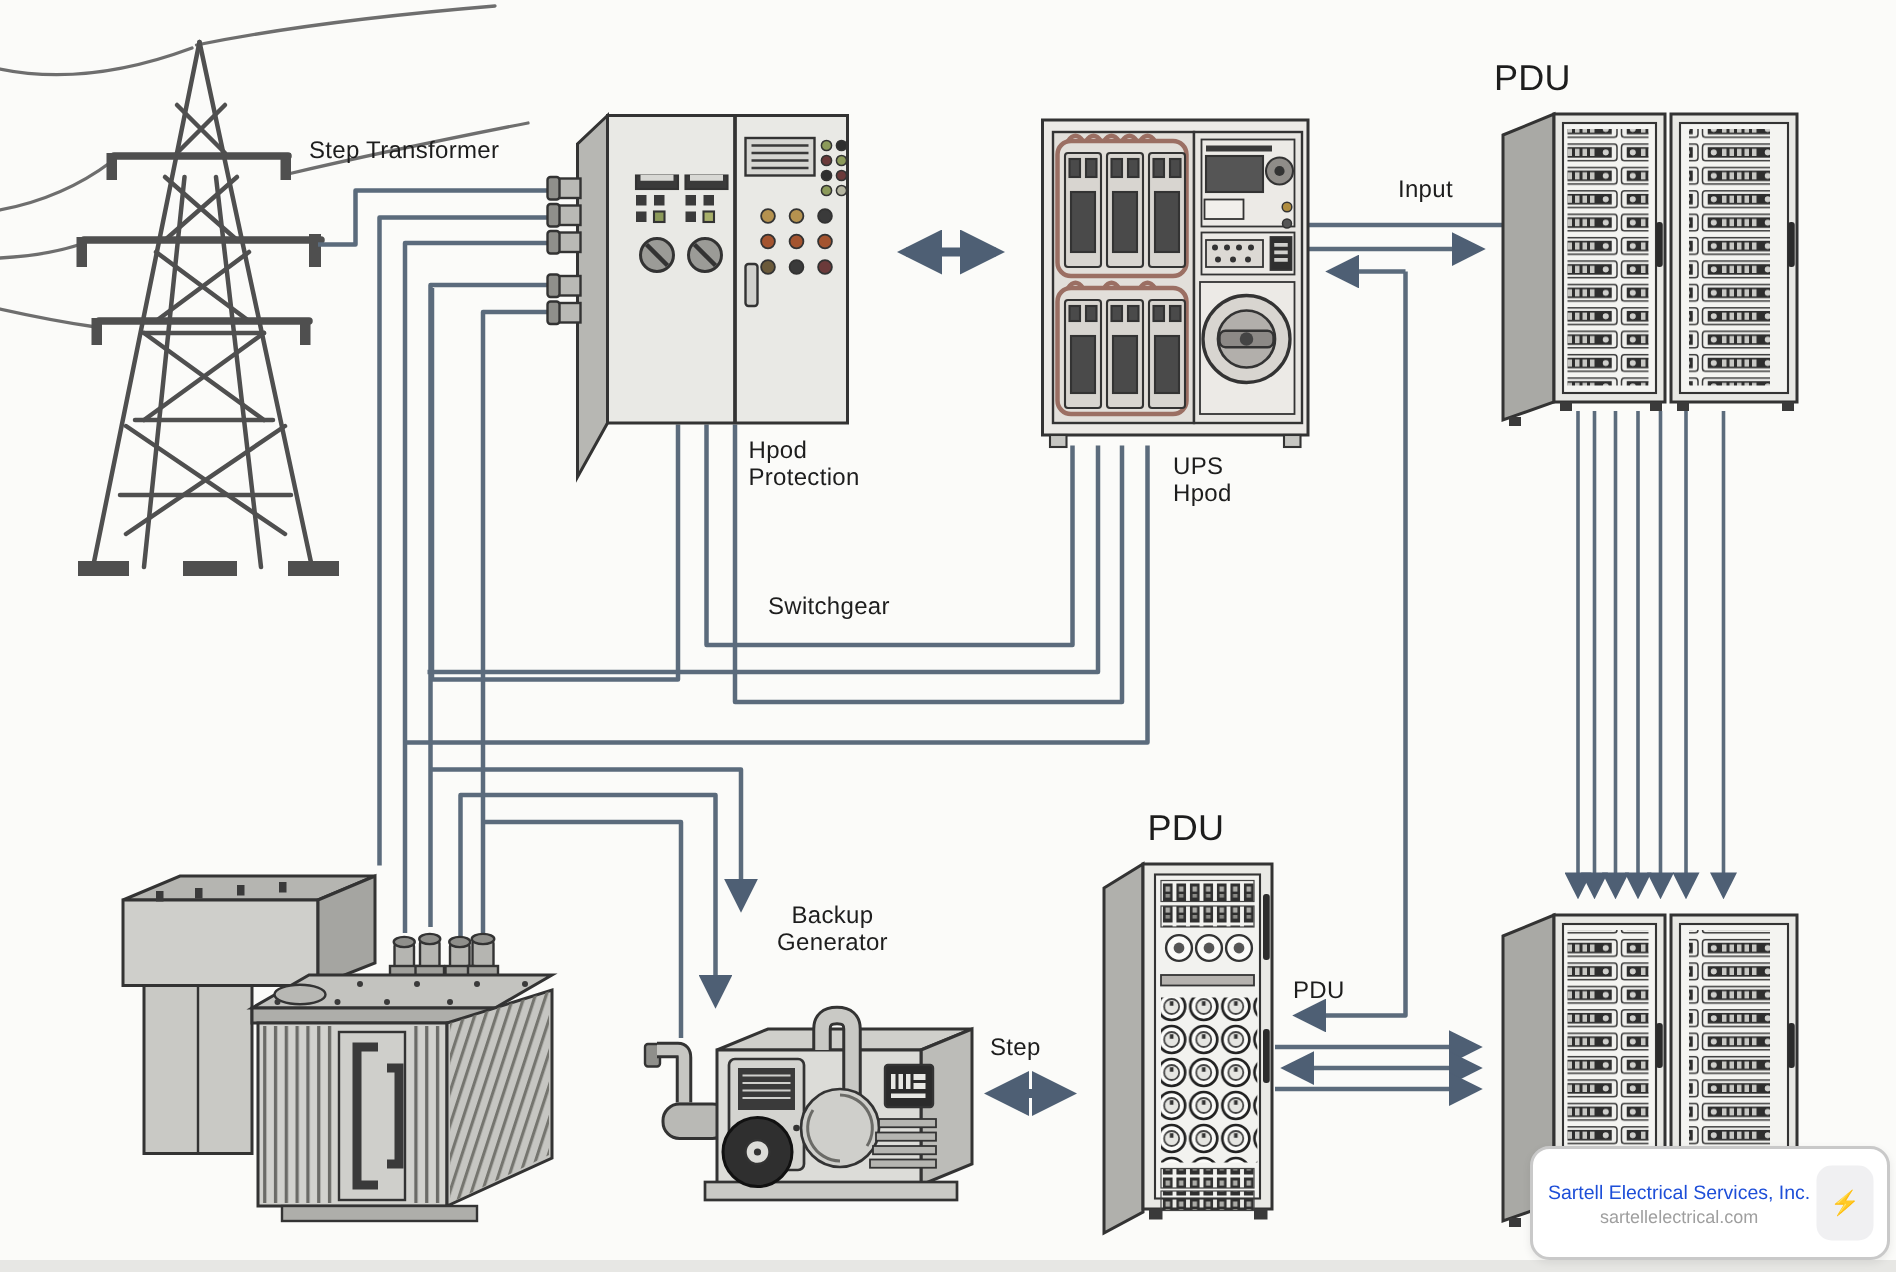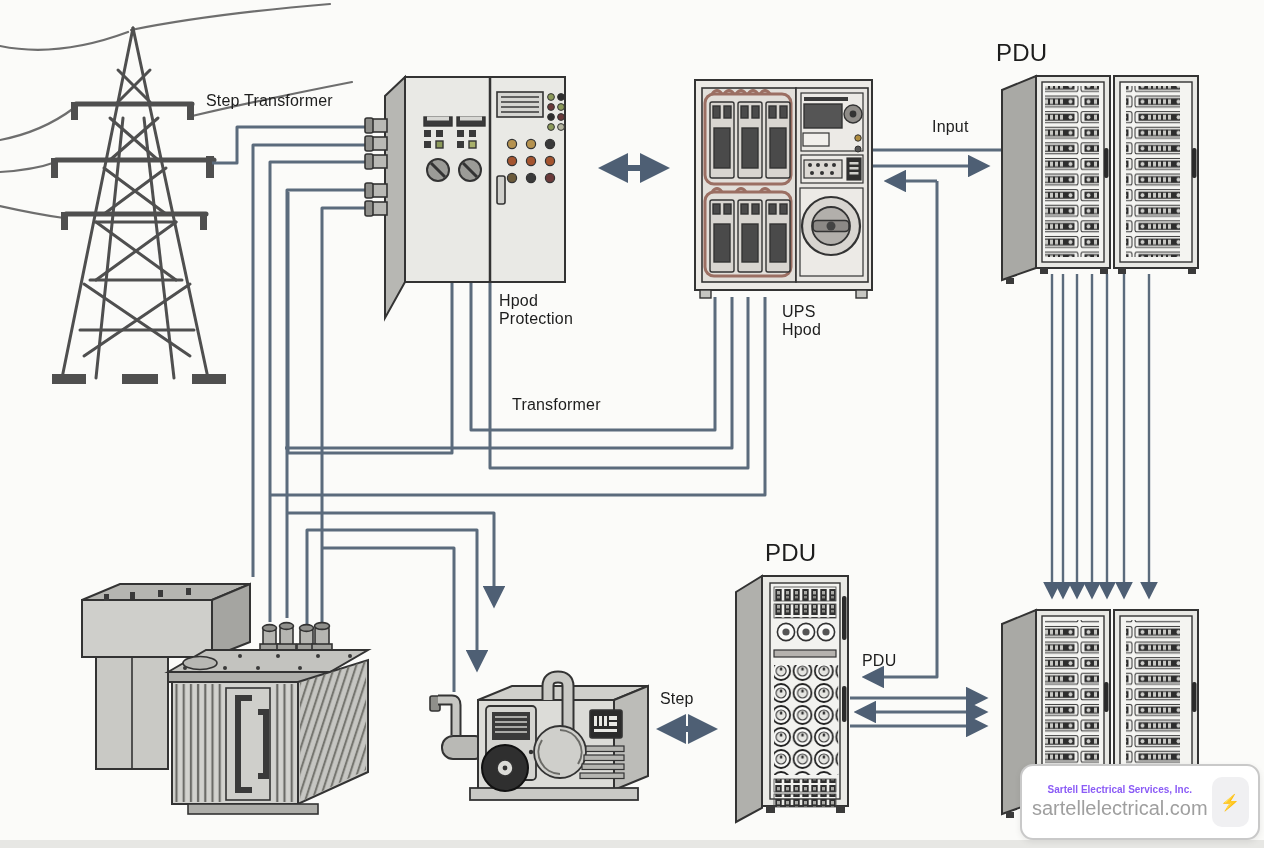--- a/index.html
+++ b/index.html
@@ -4,22 +4,22 @@
 <style>
   html,body{margin:0;padding:0;background:#9a9a9a;font-family:"Liberation Sans",sans-serif;}
   .stage{position:relative;width:1264px;height:848px;background:#fbfbf9;overflow:hidden;margin:0 auto;}
   .stage svg{position:absolute;left:0;top:0;}
   .label{position:absolute;color:#1d1d1d;font-size:16px;line-height:1.1;white-space:pre-line;letter-spacing:.2px;}
   .label.center{text-align:center;}
   .logo-card{position:absolute;left:1020px;top:764px;width:236px;height:72px;background:#ffffff;
     border:2px solid #c9c9c9;border-radius:13px;display:flex;align-items:center;
     box-shadow:0 2px 6px rgba(0,0,0,.08);}
   .logo-text{flex:1;display:flex;flex-direction:column;align-items:center;justify-content:center;padding-left:10px;}
-  .logo-title{font-size:10px;font-weight:bold;color:#8b5cf6;white-space:nowrap;}
-  .logo-url{font-size:20px;color:#9f9f9f;margin-top:2px;}
+  .logo-title{font-size:13px;font-weight:normal;color:#1d4ed8;white-space:nowrap;}
+  .logo-url{font-size:12px;color:#9f9f9f;margin-top:2px;}
   .logo-icon{width:50px;height:50px;margin:0 9px 0 4px;background:#f0f0f2;border-radius:10px;
     display:flex;align-items:center;justify-content:center;color:#d9d9de;font-size:16px;}
 </style>
 </head>
 <body>
 
 <div class="stage">
 
 <svg width="1264" height="848" viewBox="0 0 1264 848">
   <defs>
@@ -467,28 +467,30 @@
     <rect x="470" y="788" width="168" height="12" fill="#c9c9c5" stroke-width="1.8"></rect>
     <circle cx="505" cy="768" r="23" fill="#2f2f2f" stroke="#111" stroke-width="2"></circle>
     <circle cx="505" cy="768" r="8" fill="#dcdcd8" stroke-width="1.6"></circle>
     <circle cx="505" cy="768" r="2.4" fill="#333" stroke="none"></circle>
   </g>
 </svg>
 
 <div class="label" style="left:206px;top:92px;">Step Transformer</div>
 <div class="label" style="left:499px;top:292px;">Hpod
 Protection</div>
-<div class="label" style="left:512px;top:396px;">Transformer</div>
+<div class="label" style="left:512px;top:396px;">Switchgear</div>
 <div class="label" style="left:782px;top:303px;">UPS
 Hpod</div>
 <div class="label" style="left:932px;top:118px;">Input</div>
 <div class="label" style="left:996px;top:40px;font-size:24px;">PDU</div>
 <div class="label" style="left:765px;top:540px;font-size:24px;">PDU</div>
 <div class="label" style="left:862px;top:652px;">PDU</div>
 <div class="label" style="left:660px;top:690px;">Step</div>
+<div class="label center" style="left:475px;top:602px;width:160px;">Backup
+Generator</div>
 
 <div class="logo-card">
   <div class="logo-text">
     <span class="logo-title">Sartell Electrical Services, Inc.</span>
     <span class="logo-url">sartellelectrical.com</span>
   </div>
   <div class="logo-icon">⚡</div>
 </div>
 
 </div>

